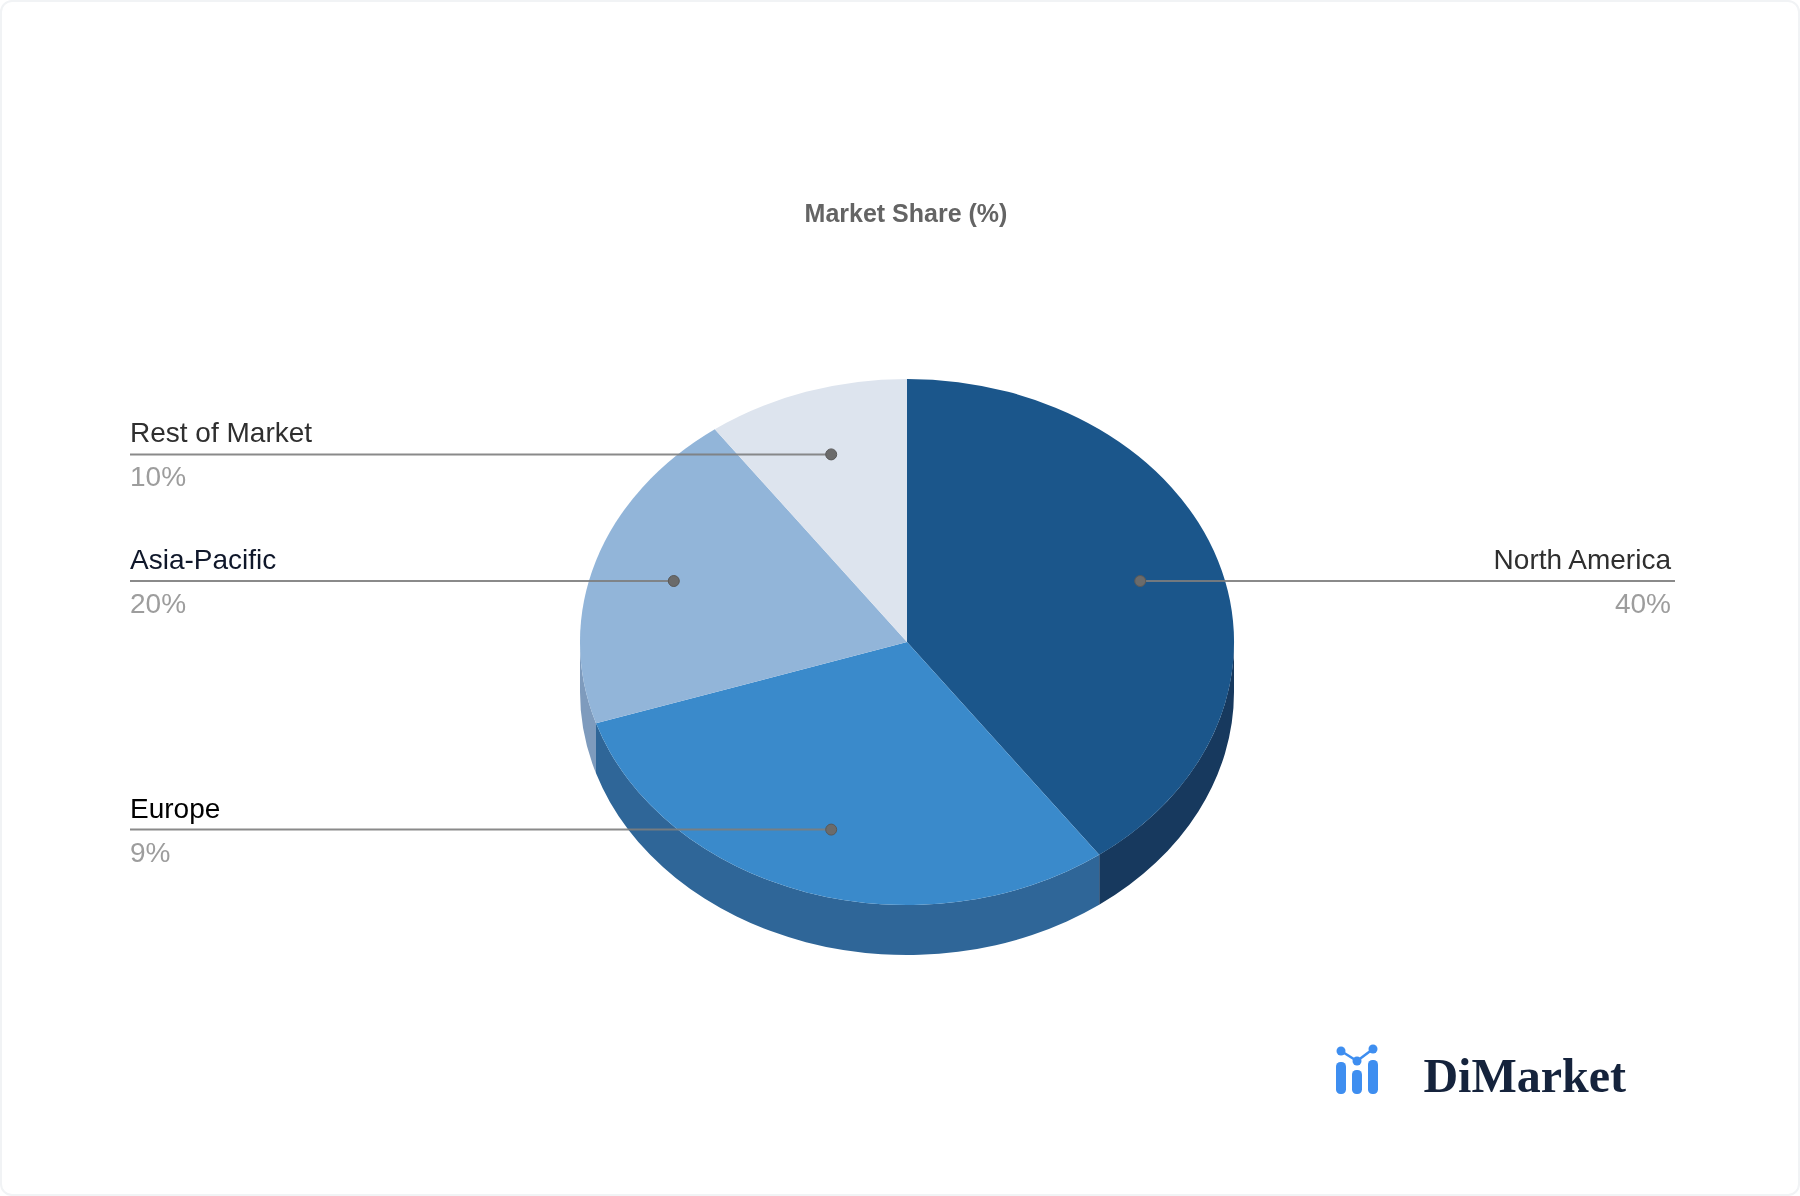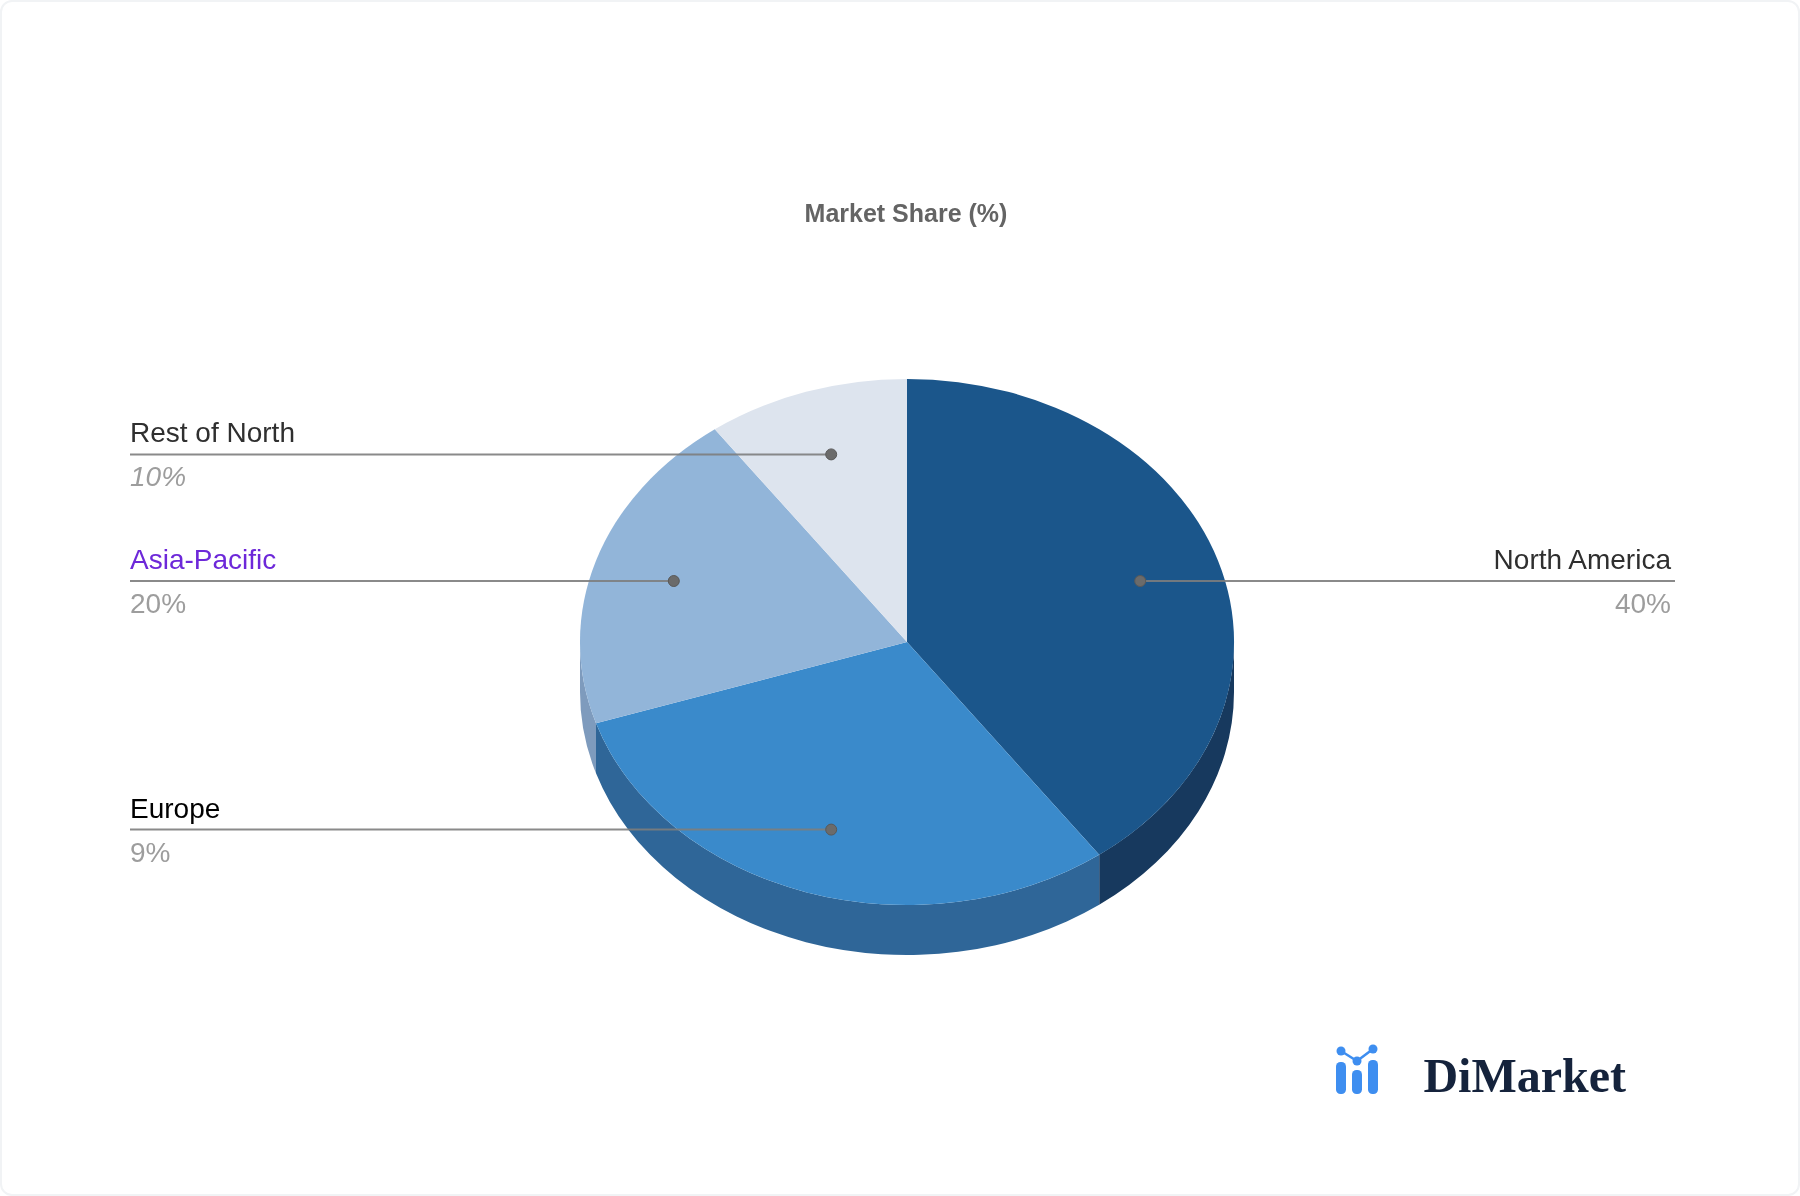--- a/index.html
+++ b/index.html
@@ -71,24 +71,24 @@
       <circle cx="671.8" cy="579" r="5.5" fill="#6b6b6b" stroke="#595959" stroke-width="1"></circle>
       <line x1="128" y1="452.4" x2="829.2" y2="452.4" stroke="#7d7d7d" stroke-width="2" stroke-opacity="0.9"></line>
       <circle cx="829.2" cy="452.4" r="5.5" fill="#6b6b6b" stroke="#595959" stroke-width="1"></circle>
     </svg>
 
   <div id="labels-layer">
       <div class="slice-label align-right" style="top: 543.046px; right: 127px; color: rgb(47, 47, 47);">North America</div>
       <div class="slice-value align-right" style="top: 587.046px; right: 127px; color: rgb(157, 157, 157);">40%</div>
       <div class="slice-label" style="top: 791.596px; left: 128px; color: #000000;">Europe</div>
       <div class="slice-value" style="top: 835.596px; left: 128px; color: rgb(157, 157, 157);">9%</div>
-      <div class="slice-label" style="top: 543.046px; left: 128px; color: #6d28d9;">Asia-Pacific</div>
+      <div class="slice-label" style="top: 543.046px; left: 128px; color: #0f172a;">Asia-Pacific</div>
       <div class="slice-value" style="top: 587.046px; left: 128px; color: rgb(157, 157, 157);">20%</div>
-      <div class="slice-label" style="top: 416.404px; left: 128px; color: rgb(47, 47, 47);">Rest of North</div>
-      <div class="slice-value" style="top: 460.404px; left: 128px; color: rgb(157, 157, 157); font-style: italic;">10%</div>
+      <div class="slice-label" style="top: 416.404px; left: 128px; color: rgb(47, 47, 47);">Rest of Market</div>
+      <div class="slice-value" style="top: 460.404px; left: 128px; color: rgb(157, 157, 157);">10%</div>
     </div>
 
   <div class="brand">
     <svg class="brand-icon" width="46" height="50" viewBox="0 0 46 50" id="brand-icon-svg">
         <rect x="1" y="18" width="10" height="32" rx="4.5" fill="#3E8EF0"></rect>
         <rect x="17" y="26" width="10" height="24" rx="4.5" fill="#3E8EF0"></rect>
         <rect x="33" y="16" width="10" height="34" rx="4.5" fill="#3E8EF0"></rect>
         <polyline points="6,7 22,17 38,5" fill="none" stroke="#3E8EF0" stroke-width="2.5"></polyline>
         <circle cx="6" cy="7" r="4.5" fill="#3E8EF0"></circle>
         <circle cx="22" cy="17" r="4.5" fill="#3E8EF0"></circle>

